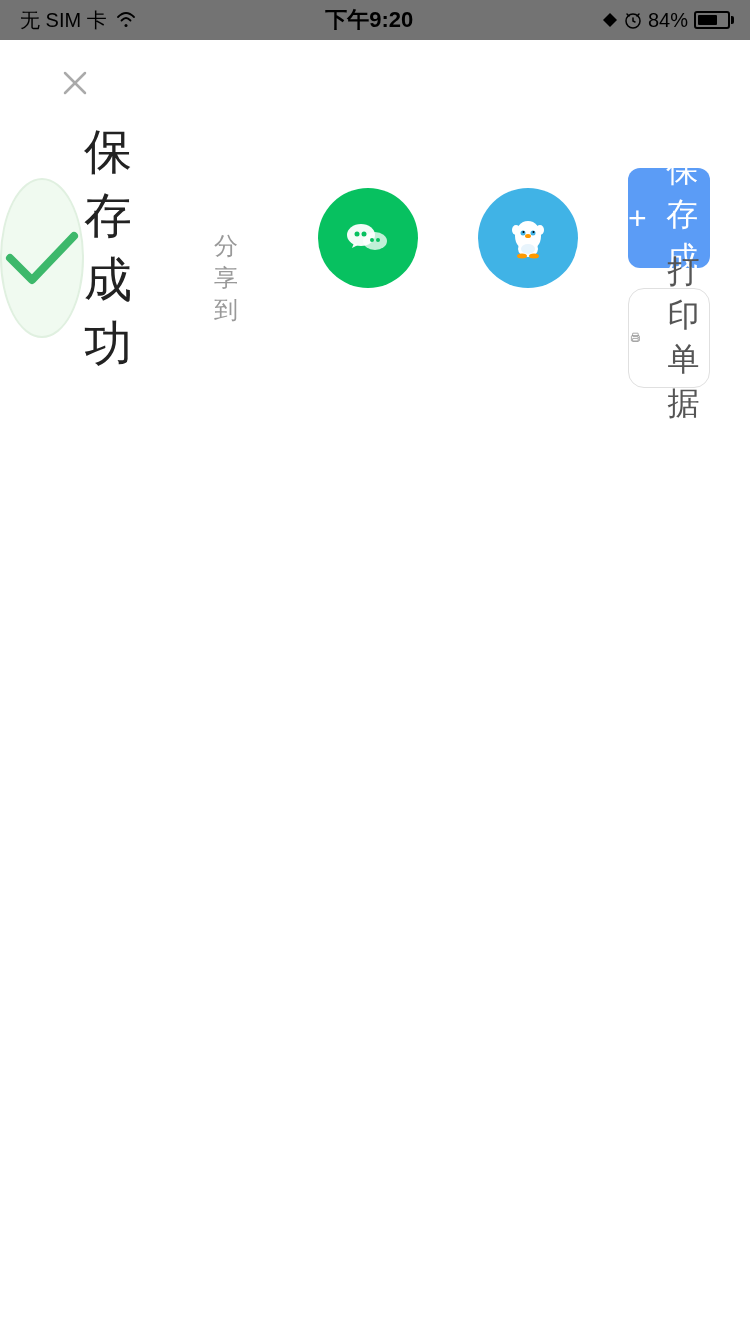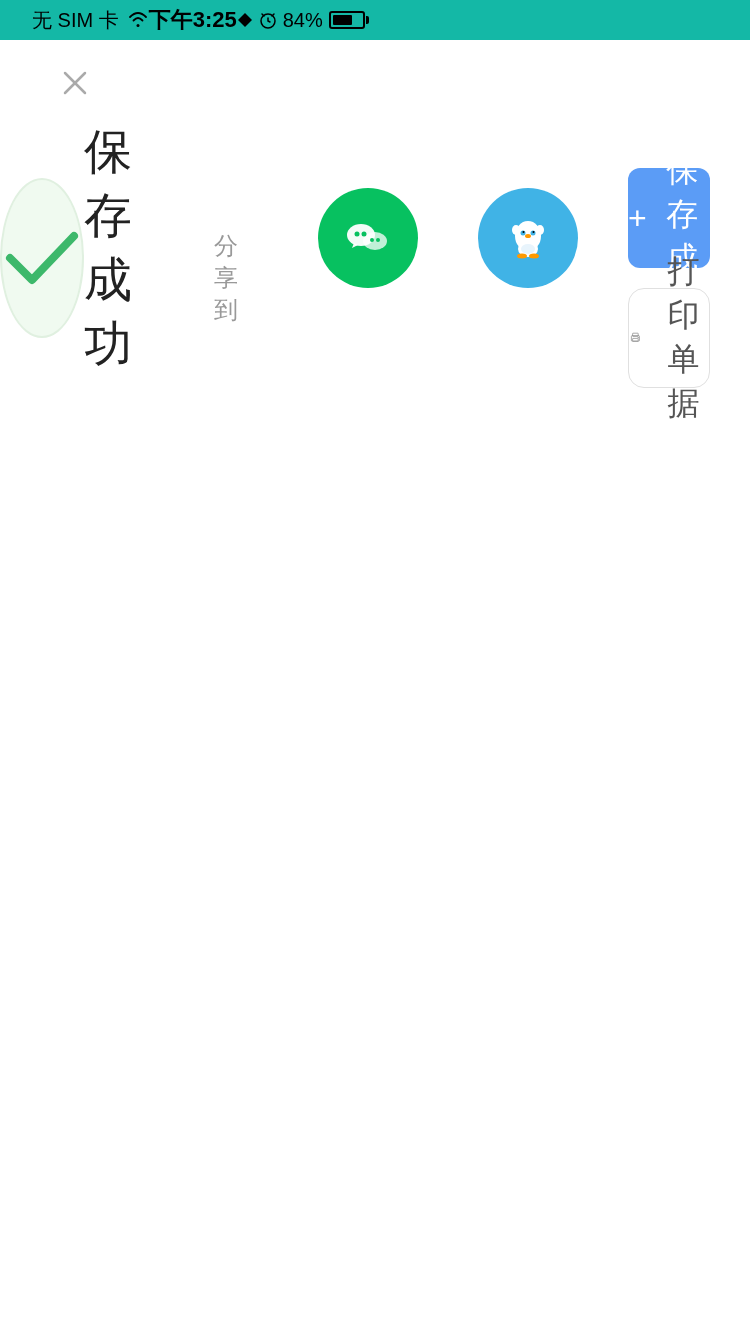--- a/index.html
+++ b/index.html
@@ -10,24 +10,25 @@
       min-height: 1334px;
       background: #ffffff;
       font-family: -apple-system, "PingFang SC", "Helvetica Neue", sans-serif;
       position: relative;
     }
 
     
     .status-bar {
       width: 100%;
       height: 40px;
-      background: #14b8a6;
-      display: flex;
-      align-items: center;
-      padding: 0 32px;
+      background: #737373;
+      display: flex;
+      align-items: center;
+      justify-content: space-between;
+      padding: 0 20px;
       font-size: 22px;
       font-weight: 500;
       color: #000;
     }
 
     .status-left {
       display: flex;
       align-items: center;
       gap: 8px;
       font-size: 20px;
@@ -209,21 +210,21 @@
 
 <div class="status-bar">
   <div class="status-left">
     <span>无 SIM 卡</span>
     <svg width="22" height="16" viewBox="0 0 22 16" fill="none">
       <path d="M11 12a1.5 1.5 0 1 1 0 3 1.5 1.5 0 0 1 0-3z" fill="#000"></path>
       <path d="M6.5 8.5C8 7 9.9 6 11 6s3 1 4.5 2.5" stroke="#000" stroke-width="1.8" fill="none" stroke-linecap="round"></path>
       <path d="M3 5C5.5 2.5 8.1 1 11 1s5.5 1.5 8 4" stroke="#000" stroke-width="1.8" fill="none" stroke-linecap="round"></path>
     </svg>
   </div>
-  <div class="status-center">下午3:25</div>
+  <div class="status-center">下午9:20</div>
   <div class="status-right">
     <svg width="16" height="16" viewBox="0 0 16 16" fill="none">
       <path d="M8 1L15 8l-7 7-7-7z" fill="#000"></path>
     </svg>
     <svg width="18" height="18" viewBox="0 0 18 18" fill="none">
       <circle cx="9" cy="10" r="7" stroke="#000" stroke-width="1.5" fill="none"></circle>
       <path d="M9 7v3l2 1" stroke="#000" stroke-width="1.5" stroke-linecap="round"></path>
       <path d="M3 3l2 2M15 3l-2 2" stroke="#000" stroke-width="1.5" stroke-linecap="round"></path>
     </svg>
     <span>84%</span>

